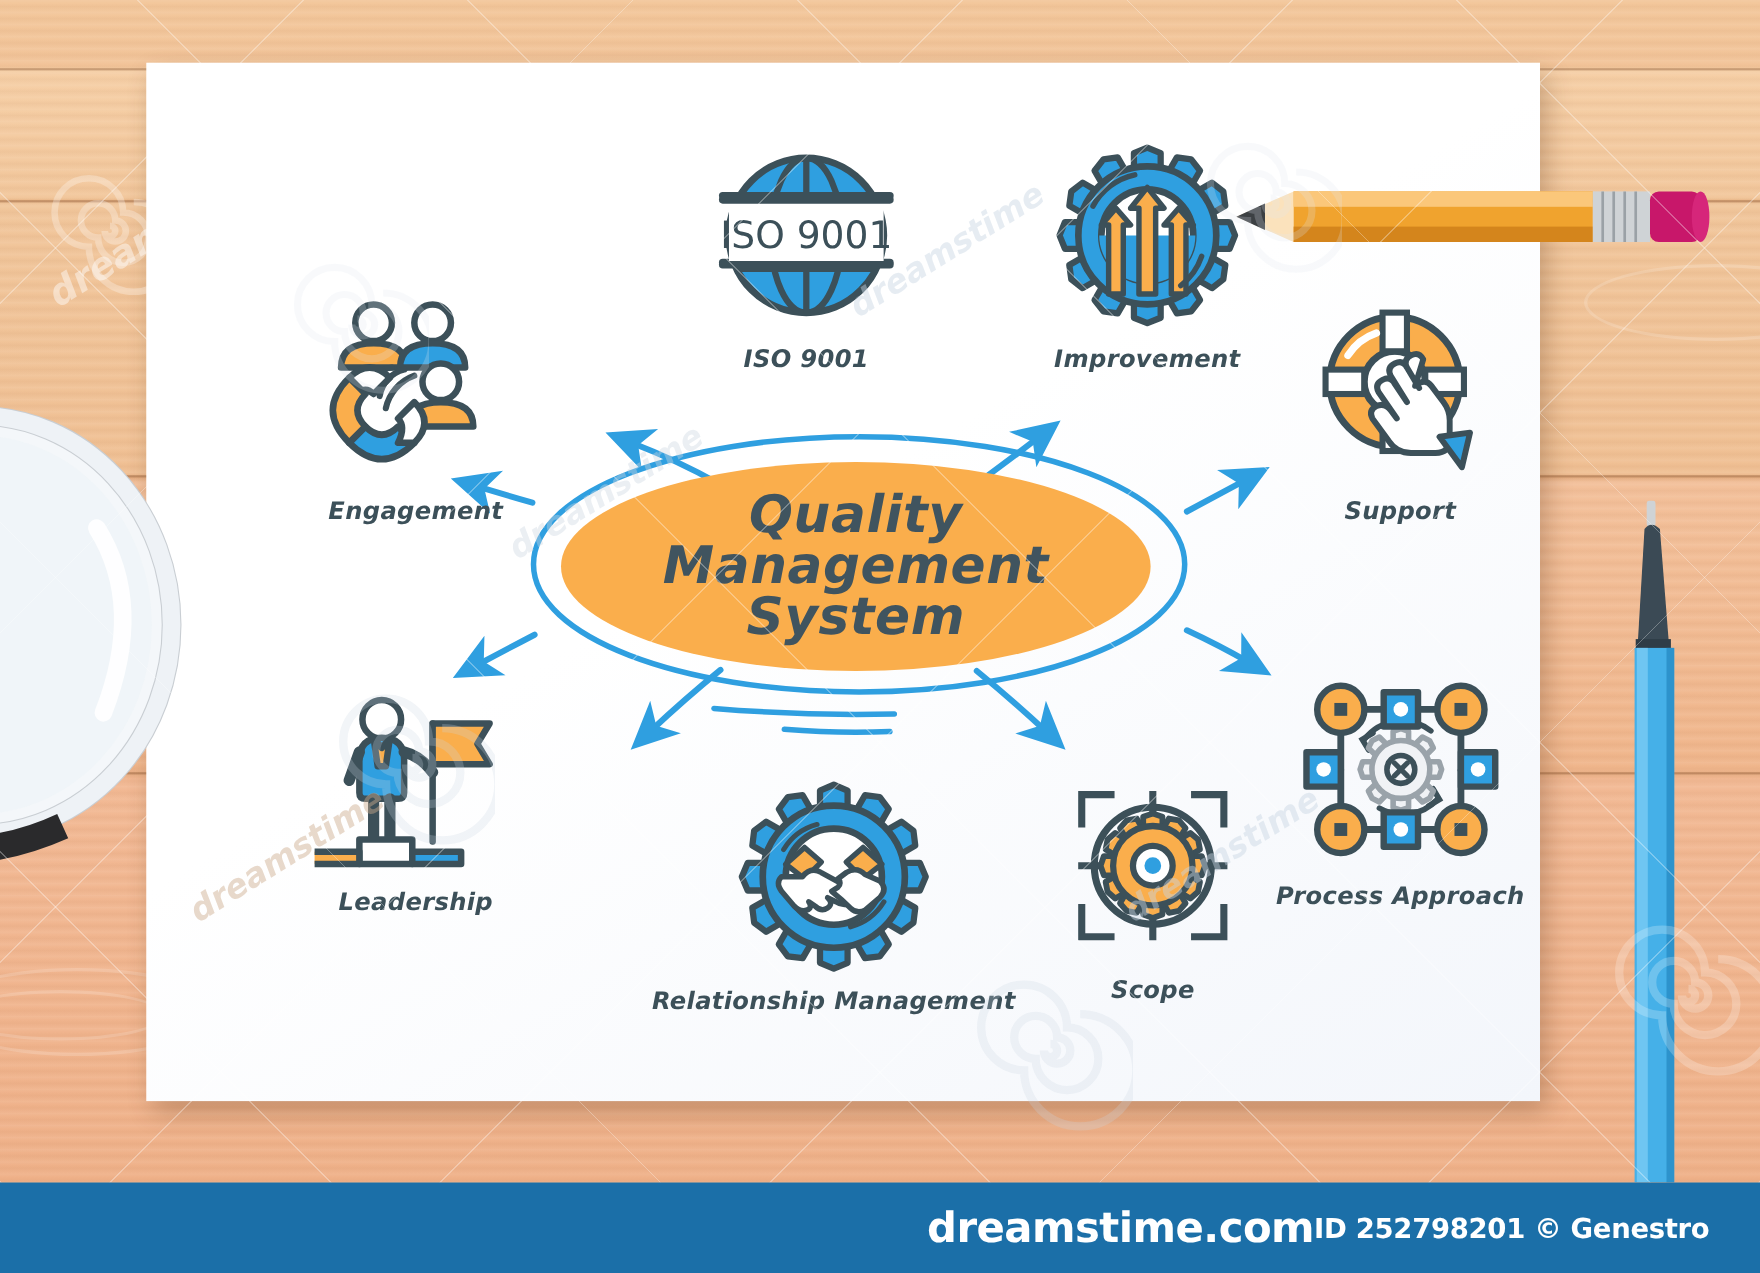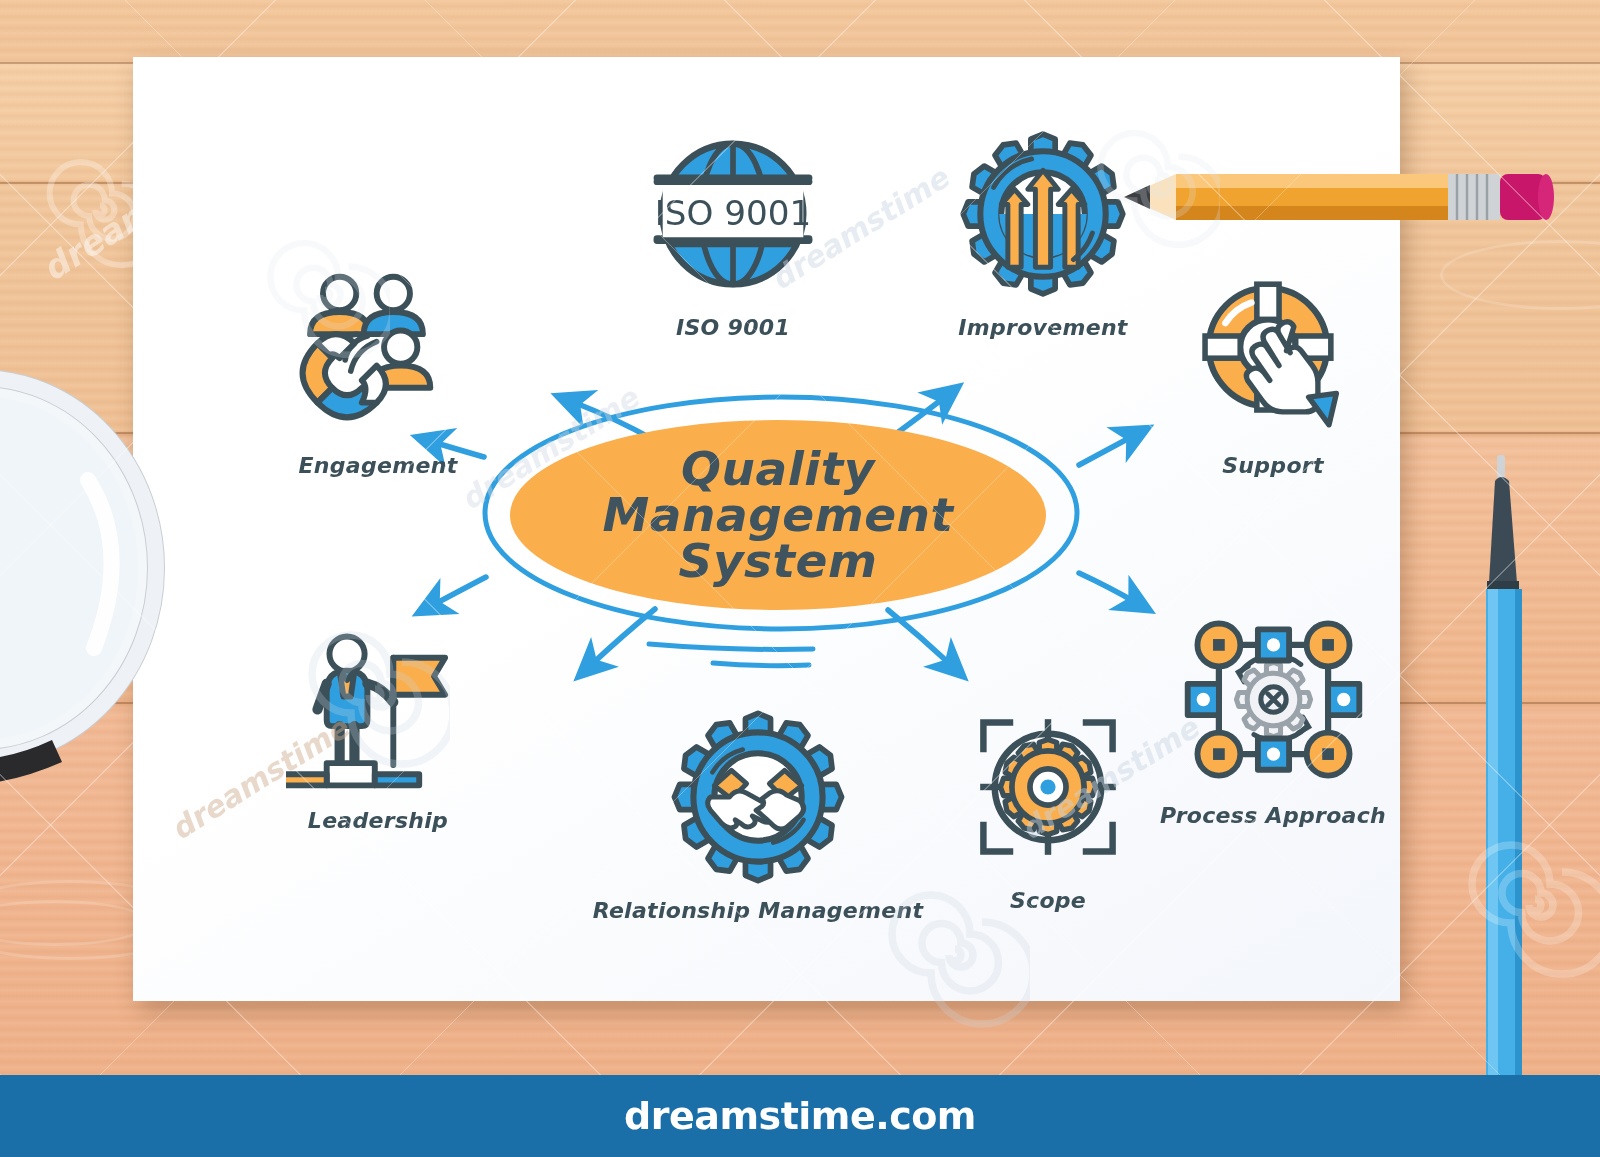--- a/index.html
+++ b/index.html
@@ -109,21 +109,21 @@
   #pencil { position: absolute; left: 1100px; top: 166px; width: 470px; height: 62px; z-index: 40; }
   
   #pen { position: absolute; left: 1475px; top: 455px; width: 60px; height: 620px; z-index: 40; }
   
   #loupe { position: absolute; left: -130px; top: 340px; width: 400px; height: 620px; z-index: 41; }
 
   
   #footer {
     position: absolute; left: 0; top: 1075px; width: 1600px; height: 82px;
     background: #1b6fa8; z-index: 80;
-    display: flex; align-items: center; justify-content: center;
+    display: flex; align-items: center; justify-content: flex-end;
     padding: 0 46px;
   }
   #brand {
     color: #ffffff; font-size: 38px; font-weight: bold;
     font-family: "DejaVu Sans", sans-serif; letter-spacing: -0.5px;
     display: flex; align-items: flex-end;
   }
   #credit {
     color: #ffffff; font-size: 25px; font-weight: bold;
     font-family: "DejaVu Sans", sans-serif; letter-spacing: -0.3px;
@@ -494,13 +494,14 @@
 <div class="wm-text" style="left:30px; top:190px; font-size:34px;">dreamstime</div>
 <div class="wm-text" style="left:760px; top:210px; font-size:30px; color:rgba(200,212,226,0.45);">dreamstime</div>
 <div class="wm-text" style="left:160px; top:760px; font-size:30px; color:rgba(205,170,140,0.45);">dreamstime</div>
 <div class="wm-text" style="left:1010px; top:760px; font-size:30px; color:rgba(200,212,226,0.45);">dreamstime</div>
 <div class="wm-text" style="left:450px; top:430px; font-size:30px; color:rgba(205,214,226,0.40);">dreamstime</div>
 
 <div id="footer">
   <div id="brand">
     <span>dreamstime.com</span>
   </div>
+  <div id="credit">ID 252798201 © Genestro</div>
 </div>
 
 </body></html>

